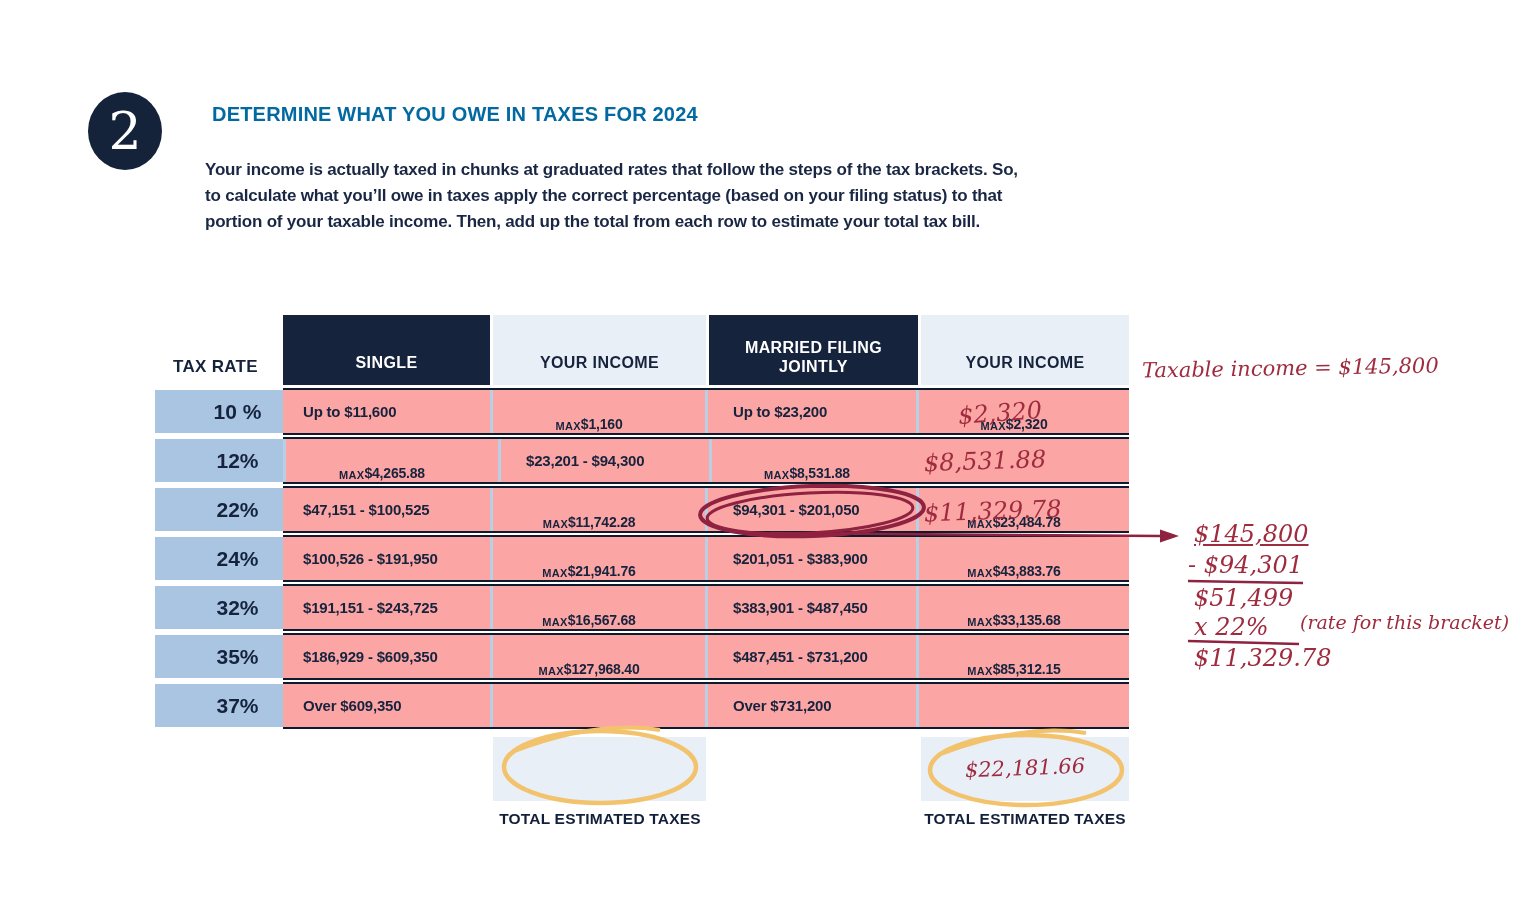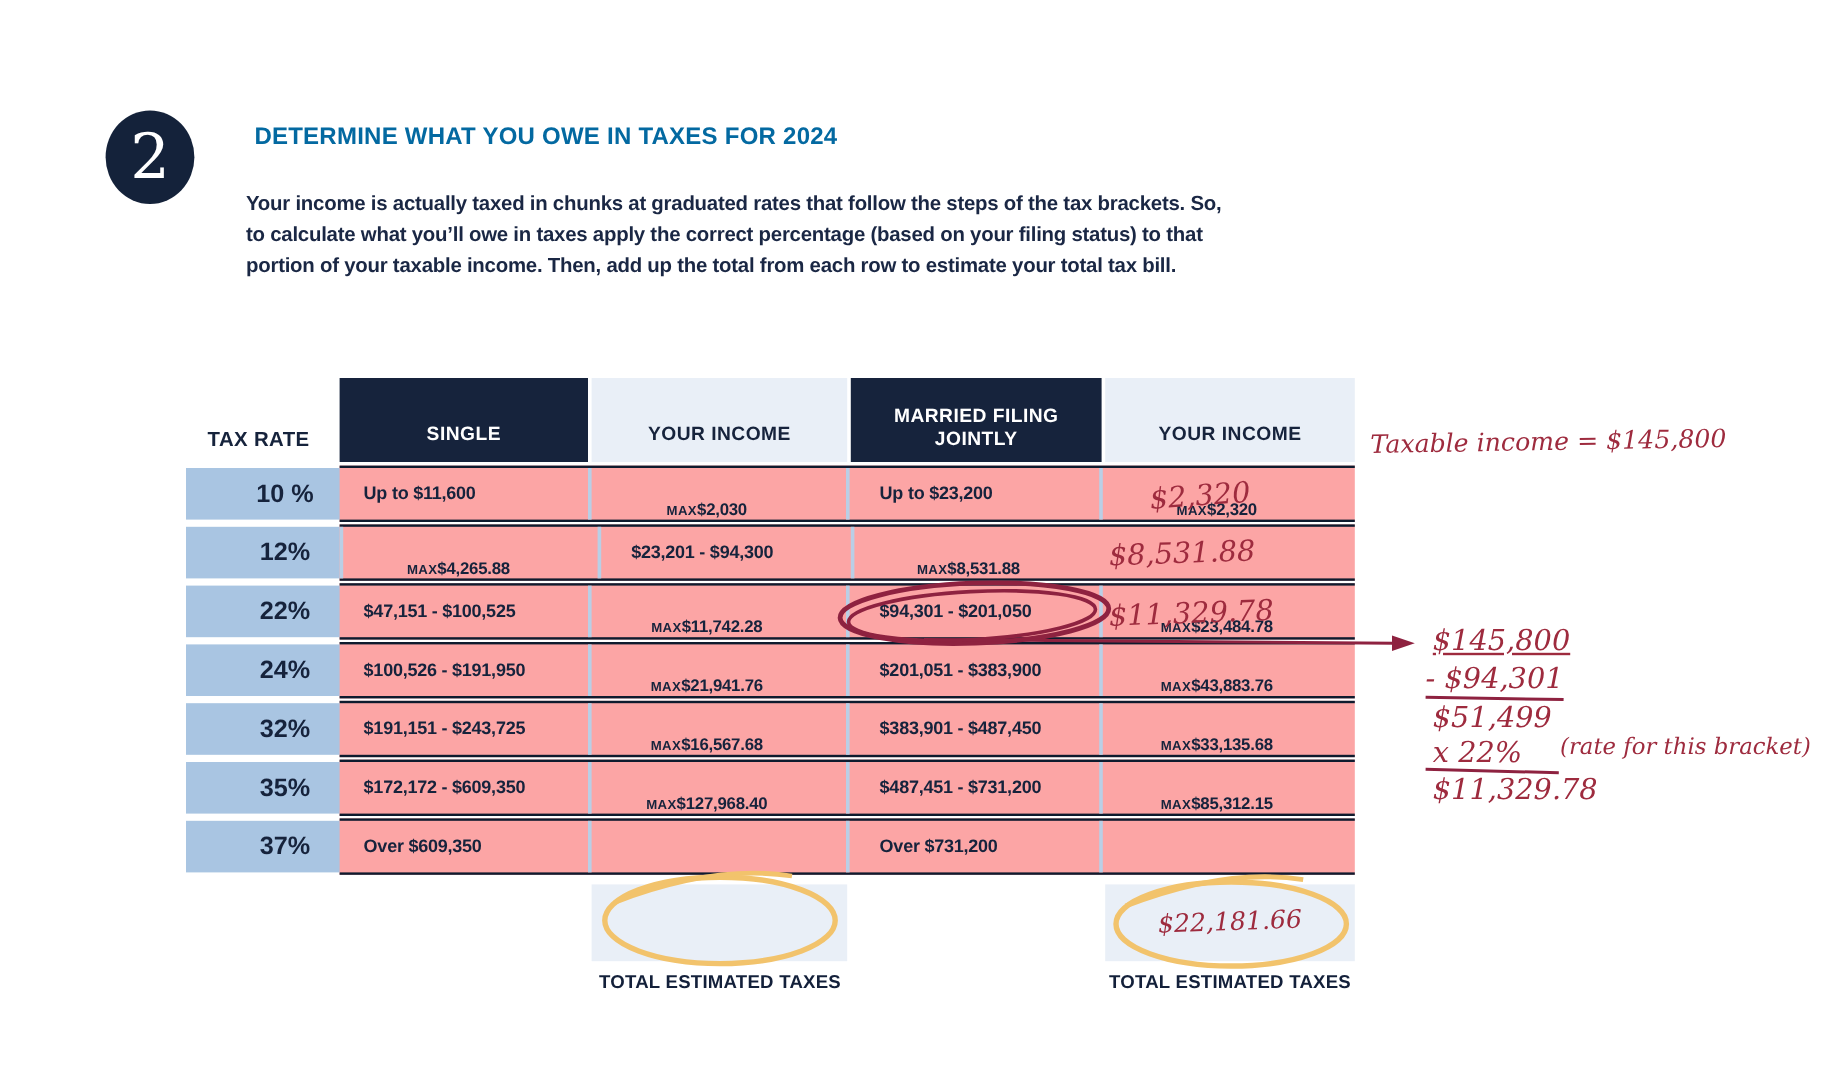--- a/index.html
+++ b/index.html
@@ -91,21 +91,21 @@
 <div class="abs th th-dark" id="th-single">SINGLE</div>
 <div class="abs th th-light" id="th-sincome">YOUR INCOME</div>
 <div class="abs th th-dark" id="th-married">MARRIED FILING JOINTLY</div>
 <div class="abs th th-light" id="th-mincome">YOUR INCOME</div>
 
 <div class="abs rate-cell" style="top:390px">10 %</div>
 <div class="abs row-strip" style="top:388px">
   <div class="cell c-single c-bracket">Up to $11,600</div>
   <div class="cell c-sincome c-income">
     <span class="max-label">MAX</span>
-    <span class="max-value">$2,030</span>
+    <span class="max-value">$1,160</span>
   </div>
   <div class="cell c-married c-bracket">Up to $23,200</div>
   <div class="cell c-mincome c-income">
     <span class="max-label">MAX</span>
     <span class="max-value">$2,320</span>
   </div>
 </div>
 
 <div class="abs rate-cell" style="top:439px">12%</div>
 <div class="abs row-strip" style="top:437px">
@@ -157,21 +157,21 @@
   </div>
   <div class="cell c-married c-bracket">$383,901 - $487,450</div>
   <div class="cell c-mincome c-income">
     <span class="max-label">MAX</span>
     <span class="max-value">$33,135.68</span>
   </div>
 </div>
 
 <div class="abs rate-cell" style="top:635px">35%</div>
 <div class="abs row-strip" style="top:633px">
-  <div class="cell c-single c-bracket">$172,172 - $609,350</div>
+  <div class="cell c-single c-bracket">$186,929 - $609,350</div>
   <div class="cell c-sincome c-income">
     <span class="max-label">MAX</span>
     <span class="max-value">$127,968.40</span>
   </div>
   <div class="cell c-married c-bracket">$487,451 - $731,200</div>
   <div class="cell c-mincome c-income">
     <span class="max-label">MAX</span>
     <span class="max-value">$85,312.15</span>
   </div>
 </div>

